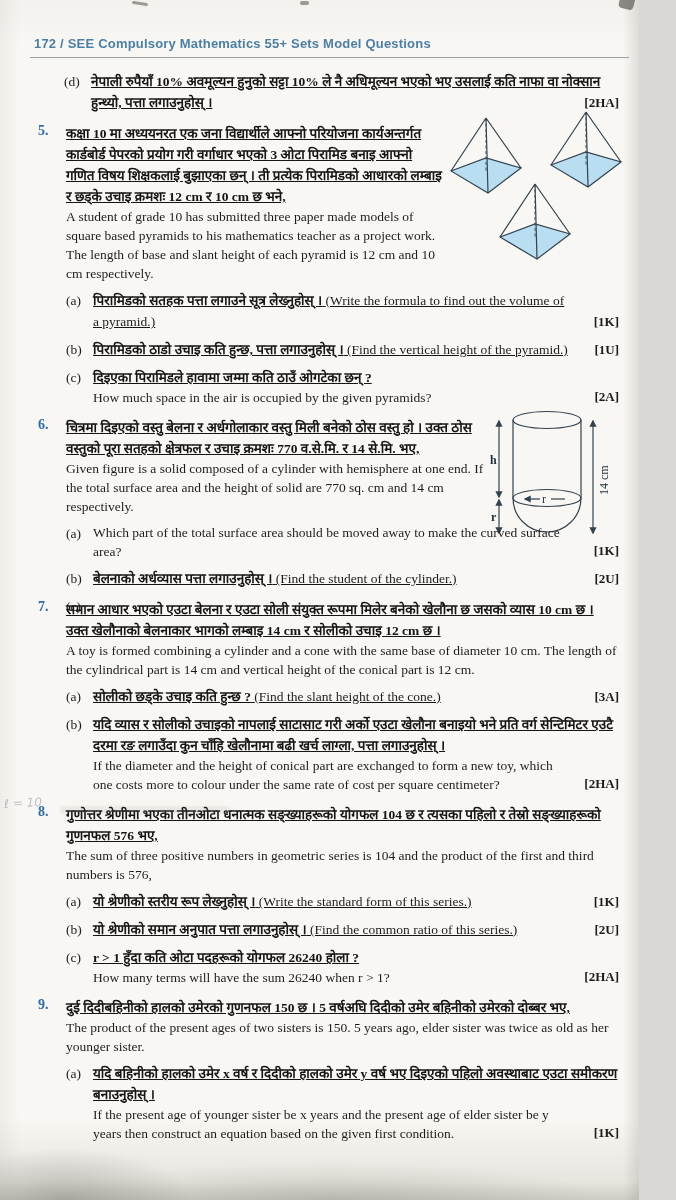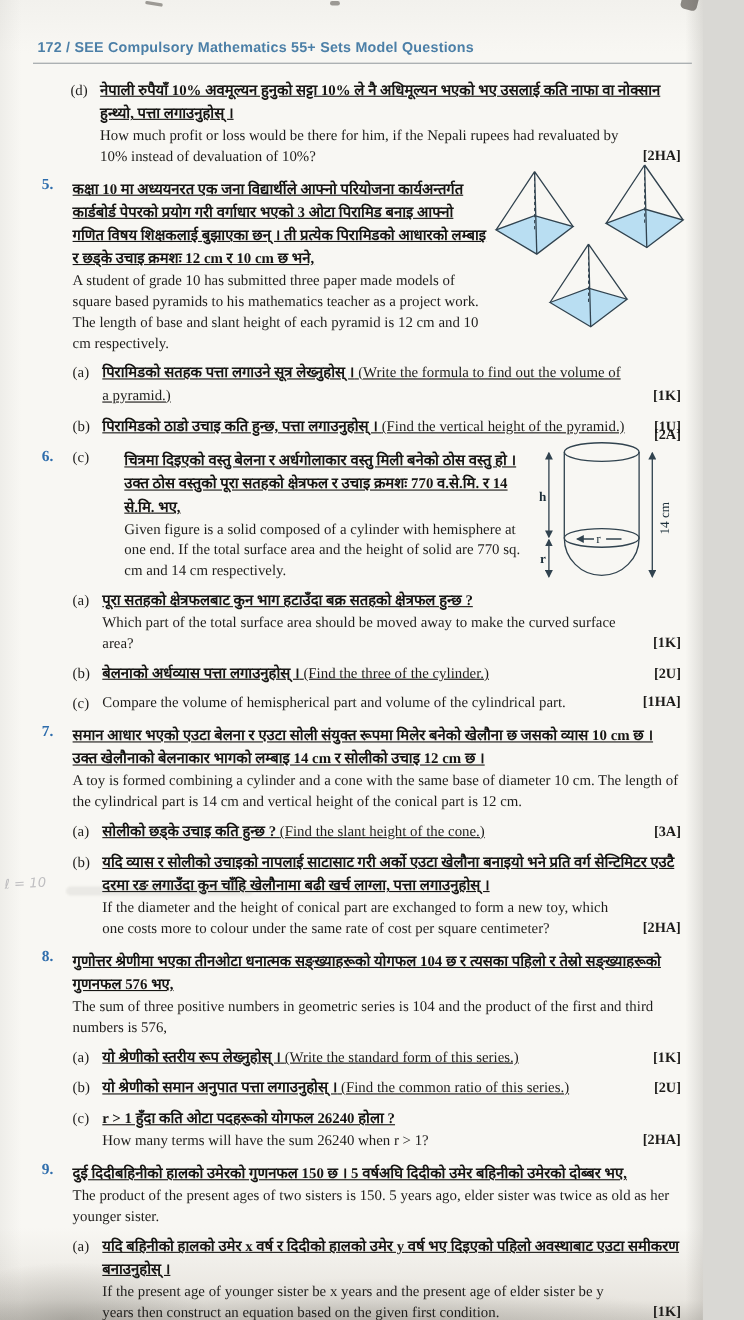--- a/index.html
+++ b/index.html
@@ -20,21 +20,21 @@
   .header-title{font-family:"Liberation Sans","DejaVu Sans",sans-serif;font-weight:600;font-size:13px;color:#4b7fa7;letter-spacing:.2px;}
   .rule{height:0;border-top:1.6px solid #9aa0a3;margin:5px -10px 0 -8px;}
   .q{position:relative;padding-left:28px;margin-top:10px;}
   .qnum{position:absolute;left:0;top:0;width:26px;font-family:"Liberation Serif",serif;font-weight:700;font-size:14px;color:#2e6dac;}
   .sq{position:relative;padding-left:27px;margin-top:7px;}
   .sqlab{position:absolute;left:0;top:1px;}
   .pr{position:relative;padding-right:50px;}
   .marks{position:absolute;right:0;bottom:2px;font-family:"Liberation Serif",serif;font-weight:600;font-size:13px;color:#1c1b19;line-height:17px;}
   .dblock{margin-left:26px;margin-top:13px;}
   .q5-intro{margin-right:176px;}
-  .q6-intro{margin-right:134px;margin-left:47px;}
+  .q6-intro{margin-right:134px;}
   .fig5{position:absolute;top:-16px;right:-6px;width:178px;height:156px;}
   .fig6{position:absolute;top:-10px;right:4px;width:126px;height:132px;}
   .figline{stroke:#31434f;stroke-width:1.2;fill:none;}
   .figtext{font-family:"Liberation Serif",serif;font-size:12px;fill:#1d2f3a;}
   .pencil{position:absolute;left:4px;top:796px;font-family:"DejaVu Sans",sans-serif;font-style:italic;font-size:12px;color:rgba(100,100,112,.38);transform:rotate(-3deg);}
   .smudge{position:absolute;left:60px;top:806px;width:170px;height:8px;background:rgba(120,118,112,.10);border-radius:4px;filter:blur(1px);}
   .ta{position:absolute;background:rgba(70,66,60,.5);}
   .ta1{left:132px;top:2px;width:16px;height:3px;border-radius:2px;transform:rotate(9deg);}
   .ta2{left:300px;top:1px;width:9px;height:4px;border-radius:2px;}
   .ta3{right:5px;top:-2px;width:15px;height:11px;border-radius:0 0 4px 4px;transform:rotate(14deg);background:rgba(55,50,44,.55);}
@@ -50,21 +50,20 @@
 
   <div class="header-row">
     <span class="header-title">172 / SEE Compulsory Mathematics 55+ Sets Model Questions</span>
   </div>
   <div class="rule"></div>
 
   <div class="sq dblock">
     <span class="sqlab en">(d)</span>
     <p class="np">नेपाली रुपैयाँ 10% अवमूल्यन हुनुको सट्टा 10% ले नै अधिमूल्यन भएको भए उसलाई कति नाफा वा नोक्सान हुन्थ्यो, पत्ता लगाउनुहोस् ।</p>
     <p class="en pr">
-      <span>How much profit or loss would be there for him, if the Nepali rupees had revaluated by 10% instead of devaluation of 10%?</span>
       <span class="marks">[2HA]</span>
     </p>
   </div>
 
   <div class="q">
     <span class="qnum">5.</span>
     <div class="fig5">
       <svg width="178" height="156" viewBox="0 0 178 156">
         <defs>
           <g id="pyr">
@@ -93,21 +92,23 @@
     <div class="sq">
       <span class="sqlab en">(b)</span>
       <p class="np pr">
         <span>पिरामिडको ठाडो उचाइ कति हुन्छ, पत्ता लगाउनुहोस् ।</span>
         <span class="en">(Find the vertical height of the pyramid.)</span>
         <span class="marks">[1U]</span>
       </p>
     </div>
     <div class="sq">
       <span class="sqlab en">(c)</span>
-      <p class="en pr">
+      <p class="np">दिइएका पिरामिडले हावामा जम्मा कति ठाउँ ओगटेका छन् ?</p>
+      <p class="en pr">
+        <span>How much space in the air is occupied by the given pyramids?</span>
         <span class="marks">[2A]</span>
       </p>
     </div>
   </div>
 
   <div class="q">
     <span class="qnum">6.</span>
     <div class="fig6">
       <svg width="126" height="132" viewBox="0 0 126 132">
         <defs>
@@ -129,40 +130,35 @@
         <text x="53" y="96" class="figtext">r</text>
         <text x="119" y="88" class="figtext" font-size="13" transform="rotate(-90 119 88)">14 cm</text>
       </svg>
     </div>
     <div class="q6-intro">
       <p class="np">चित्रमा दिइएको वस्तु बेलना र अर्धगोलाकार वस्तु मिली बनेको ठोस वस्तु हो । उक्त ठोस वस्तुको पूरा सतहको क्षेत्रफल र उचाइ क्रमशः 770 व.से.मि. र 14 से.मि. भए,</p>
       <p class="en">Given figure is a solid composed of a cylinder with hemisphere at one end. If the total surface area and the height of solid are 770 sq. cm and 14 cm respectively.</p>
     </div>
     <div class="sq">
       <span class="sqlab en">(a)</span>
-      <p class="np">पूरा सतहको क्षेत्रफलबाट कुन भाग हटाउँदा बक्र सतहको क्षेत्रफल हुन्छ ?</p>
       <p class="en pr">
         <span>Which part of the total surface area should be moved away to make the curved surface area?</span>
         <span class="marks">[1K]</span>
       </p>
     </div>
     <div class="sq">
       <span class="sqlab en">(b)</span>
       <p class="np pr">
         <span>बेलनाको अर्धव्यास पत्ता लगाउनुहोस् ।</span>
-        <span class="en">(Find the three of the cylinder.)</span>
+        <span class="en">(Find the student of the cylinder.)</span>
         <span class="marks">[2U]</span>
       </p>
     </div>
     <div class="sq">
       <span class="sqlab en">(c)</span>
-      <p class="en pr">
-        <span>Compare the volume of hemispherical part and volume of the cylindrical part.</span>
-        <span class="marks">[1HA]</span>
-      </p>
     </div>
   </div>
 
   <div class="q">
     <span class="qnum">7.</span>
     <p class="np">समान आधार भएको एउटा बेलना र एउटा सोली संयुक्त रूपमा मिलेर बनेको खेलौना छ जसको व्यास 10 cm छ । उक्त खेलौनाको बेलनाकार भागको लम्बाइ 14 cm र सोलीको उचाइ 12 cm छ ।</p>
     <p class="en">A toy is formed combining a cylinder and a cone with the same base of diameter 10 cm. The length of the cylindrical part is 14 cm and vertical height of the conical part is 12 cm.</p>
     <div class="sq">
       <span class="sqlab en">(a)</span>
       <p class="np pr">

